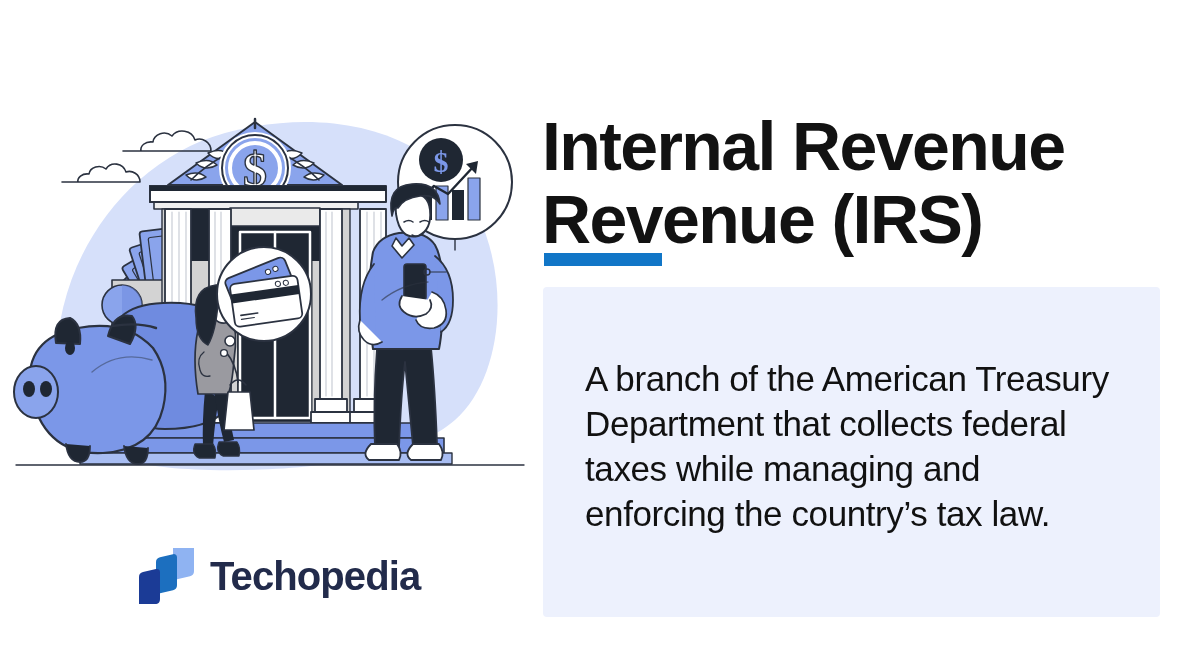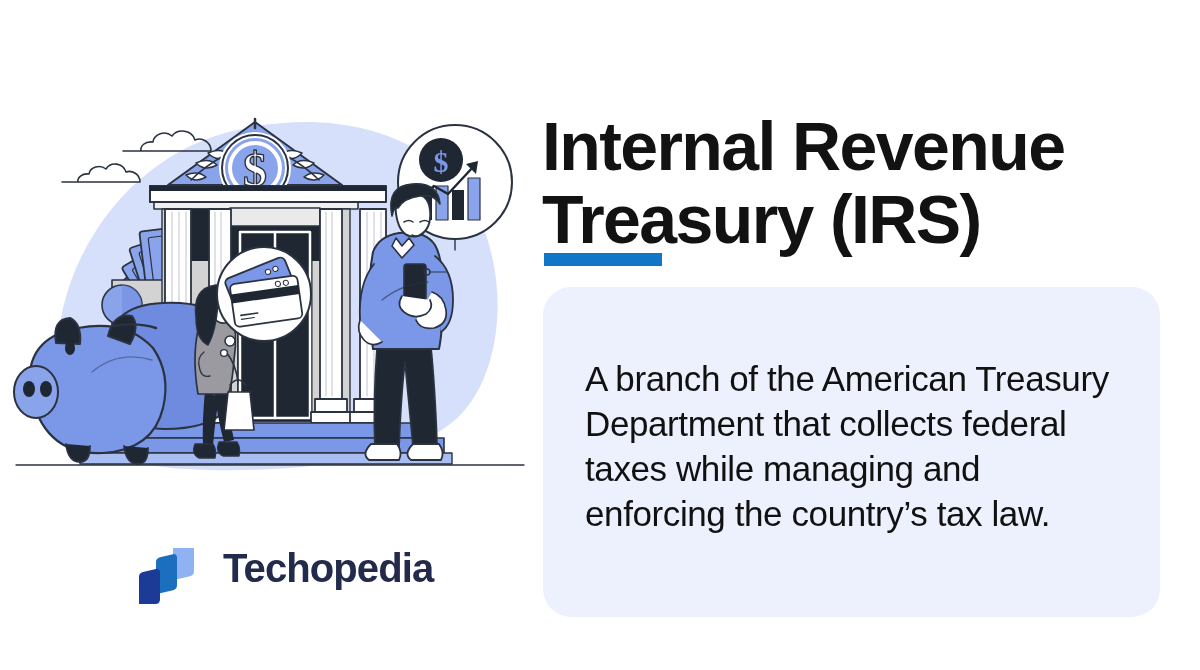--- a/index.html
+++ b/index.html
@@ -15,21 +15,21 @@
 
   
   .illustration{
     position:absolute;left:0;top:0;width:540px;height:540px;
   }
   .illustration svg{display:block;width:540px;height:540px;}
 
   
   .logo-row{
     position:absolute;left:139px;top:548px;
-    display:flex;align-items:flex-start;gap:26px;
+    display:flex;align-items:center;gap:13px;
   }
   .logo-mark{width:58px;height:56px;flex:0 0 auto;}
   .logo-mark svg{display:block;}
   .logo-text{
     font-size:40px;font-weight:bold;letter-spacing:-0.9px;
     color:#222B4B;line-height:1;white-space:nowrap;
   }
 
   
   .headline{
@@ -37,21 +37,21 @@
     font-size:68px;font-weight:bold;line-height:1.08;
     letter-spacing:-1.6px;color:#121212;
   }
   .accent-bar{
     position:absolute;left:544px;top:253px;
     width:118px;height:13px;background:#1176C7;
   }
   .desc-card{
     position:absolute;left:543px;top:287px;
     width:617px;height:330px;
-    background:#EDF1FD;border-radius:28px;
+    background:#EDF1FD;border-radius:4px;
     box-sizing:border-box;
     padding:34px 40px 0 42px;
   }
   .desc-text{
     font-size:35px;line-height:1.29;color:#111111;
     letter-spacing:-0.4px;
   }
 </style>
 </head>
 <body>
@@ -309,21 +309,21 @@
         <path d="M38 4 h13 a4 4 0 0 1 4 4 v28 a4 4 0 0 1 -4 4 h-13 a4 4 0 0 1 -4 -4 v-28 a4 4 0 0 1 4 -4 z" transform="skewY(-13)" fill="#8FB3F2"></path>
         <path d="M21 14 h13 a4 4 0 0 1 4 4 v28 a4 4 0 0 1 -4 4 h-13 a4 4 0 0 1 -4 -4 v-28 a4 4 0 0 1 4 -4 z" transform="skewY(-13)" fill="#1C6FBF"></path>
         <path d="M4 25 h13 a4 4 0 0 1 4 4 v27 a4 4 0 0 1 -4 4 h-13 a4 4 0 0 1 -4 -4 v-27 a4 4 0 0 1 4 -4 z" transform="skewY(-13)" fill="#1B3B96"></path>
       </svg>
     </span>
     <span class="logo-text">Techopedia</span>
   </div>
 
   <h1 class="headline">
     <span>Internal Revenue</span><br>
-    <span>Treasury (IRS)</span>
+    <span>Revenue (IRS)</span>
   </h1>
 
   <div class="accent-bar"></div>
 
   <div class="desc-card">
     <p class="desc-text">A branch of the American Treasury Department that collects federal taxes while managing and enforcing the country’s tax law.</p>
   </div>
 
 </div>
 

